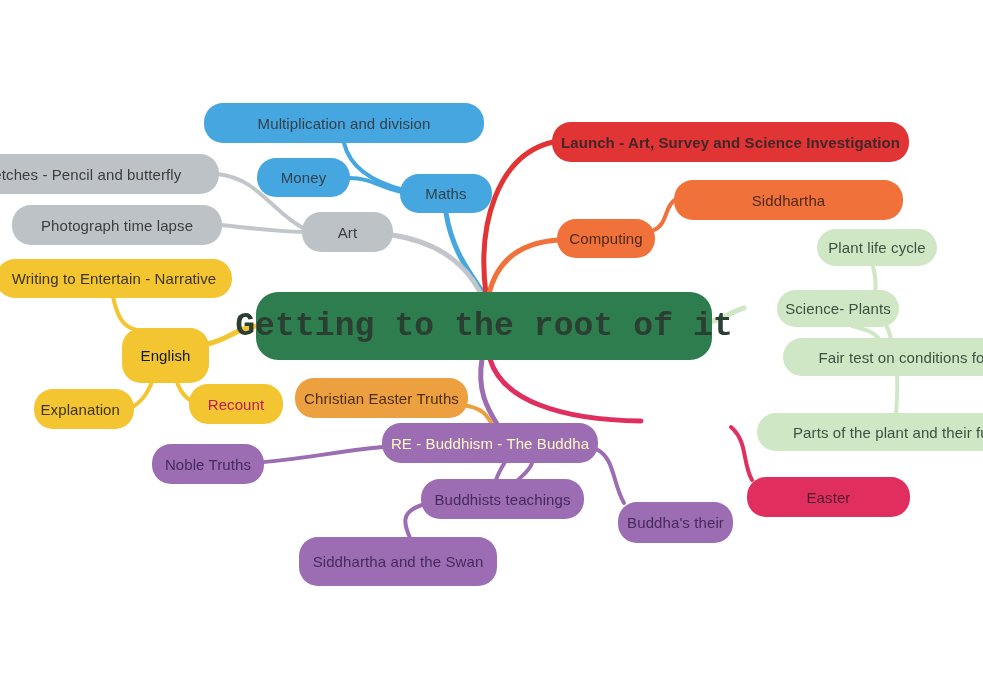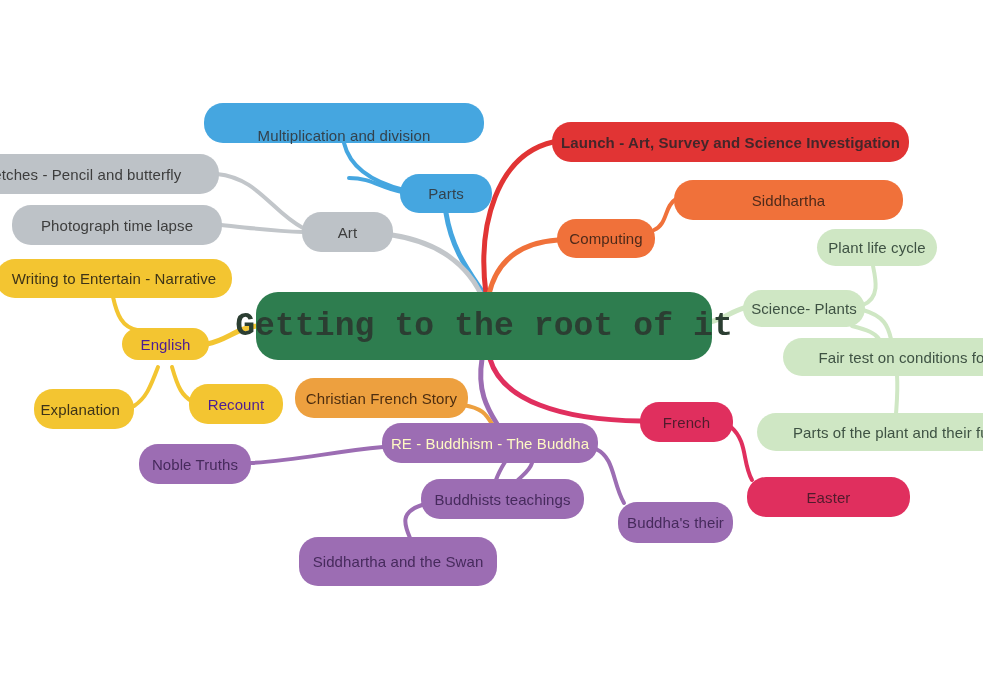--- a/index.html
+++ b/index.html
@@ -81,27 +81,30 @@
       <path d="M596,449 C615,458 612,482 624,503" fill="none" stroke="#9c6db3" stroke-width="4" stroke-linecap="round"></path>
       <path d="M490,359 C502,400 560,420 641,421" fill="none" stroke="#e02f5e" stroke-width="5" stroke-linecap="round"></path>
       <path d="M731,427 C748,442 742,462 752,480" fill="none" stroke="#e02f5e" stroke-width="4" stroke-linecap="round"></path>
     </svg>
 
   <div class="node central" style="left: 256px; top: 292px; width: 456px; height: 68px; background: rgb(46, 125, 79); color: rgb(43, 62, 50);">
     <span class="node-label">Getting to the root of it</span>
   </div>
 
   <div class="node" style="left: 400px; top: 174px; width: 92px; height: 39px; background: rgb(69, 166, 224); color: rgb(51, 66, 77);">
-    <span class="node-label">Parts</span>
+    <span class="node-label">Maths</span>
   </div>
 
-  <div class="node" style="left: 204px; top: 103px; width: 280px; height: 40px; background: rgb(69, 166, 224); color: rgb(51, 66, 77); align-items: flex-end;">
+  <div class="node" style="left: 204px; top: 103px; width: 280px; height: 40px; background: rgb(69, 166, 224); color: rgb(51, 66, 77);">
     <span class="node-label">Multiplication and division</span>
   </div>
 
+  <div class="node" style="left: 257px; top: 158px; width: 93px; height: 39px; background: rgb(69, 166, 224); color: rgb(51, 66, 77);">
+    <span class="node-label">Money</span>
+  </div>
 
   <div class="node" style="left: 302px; top: 212px; width: 91px; height: 40px; background: rgb(189, 194, 199); color: rgb(61, 61, 61);">
     <span class="node-label">Art</span>
   </div>
 
   <div class="node" style="left: -62px; top: 154px; width: 281px; height: 40px; background: rgb(189, 194, 199); color: rgb(61, 61, 61);">
     <span class="node-label">Sketches - Pencil and butterfly</span>
   </div>
 
   <div class="node" style="left: 12px; top: 205px; width: 210px; height: 40px; background: rgb(189, 194, 199); color: rgb(61, 61, 61);">
@@ -113,76 +116,73 @@
   </div>
 
   <div class="node" style="left: 557px; top: 219px; width: 98px; height: 39px; background: rgb(240, 113, 58); color: rgb(78, 42, 26);">
     <span class="node-label">Computing</span>
   </div>
 
   <div class="node" style="left: 674px; top: 180px; width: 229px; height: 40px; background: rgb(240, 113, 58); color: rgb(78, 42, 26);">
     <span class="node-label">Siddhartha</span>
   </div>
 
-  <div class="node" style="left: 743px; top: 290px; width: 122px; height: 37px; background: rgb(207, 231, 196); color: rgb(62, 82, 67);">
+  <div class="node" style="left: 777px; top: 290px; width: 122px; height: 37px; background: rgb(207, 231, 196); color: rgb(62, 82, 67);">
     <span class="node-label">Science- Plants</span>
   </div>
 
   <div class="node" style="left: 817px; top: 229px; width: 120px; height: 37px; background: rgb(207, 231, 196); color: rgb(62, 82, 67); align-items: center;">
     <span class="node-label">Plant life cycle</span>
   </div>
 
   <div class="node" style="left: 783px; top: 338px; width: 292px; height: 38px; background: rgb(207, 231, 196); color: rgb(62, 82, 67);">
     <span class="node-label">Fair test on conditions for growth</span>
   </div>
 
   <div class="node" style="left: 757px; top: 413px; width: 316px; height: 38px; background: rgb(207, 231, 196); color: rgb(62, 82, 67);">
     <span class="node-label">Parts of the plant and their functions</span>
   </div>
 
-  <div class="node" style="left: 122px; top: 328px; width: 87px; height: 32px; background: rgb(243, 197, 49); color: #4c1d95; text-align: right;">
+  <div class="node" style="left: 122px; top: 328px; width: 87px; height: 55px; background: rgb(243, 197, 49); color: #0f172a; text-align: right;">
     <span class="node-label">English</span>
   </div>
 
   <div class="node" style="left: -4px; top: 259px; width: 236px; height: 39px; background: rgb(243, 197, 49); color: rgb(62, 52, 24);">
     <span class="node-label">Writing to Entertain - Narrative</span>
   </div>
 
   <div class="node" style="left: 34px; top: 389px; width: 100px; height: 40px; background: rgb(243, 197, 49); color: rgb(62, 52, 24); justify-content: flex-end;">
     <span class="node-label">Explanation</span>
   </div>
 
-  <div class="node" style="left: 189px; top: 384px; width: 94px; height: 40px; background: rgb(243, 197, 49); color: #4c1d95;">
+  <div class="node" style="left: 189px; top: 384px; width: 94px; height: 40px; background: rgb(243, 197, 49); color: #be185d;">
     <span class="node-label">Recount</span>
   </div>
 
   <div class="node" style="left: 295px; top: 378px; width: 173px; height: 40px; background: rgb(237, 160, 63); color: rgb(78, 46, 16);">
-    <span class="node-label">Christian French Story</span>
+    <span class="node-label">Christian Easter Truths</span>
   </div>
 
   <div class="node" style="left: 382px; top: 423px; width: 216px; height: 40px; background: rgb(156, 109, 179); color: #fef9c3;">
     <span class="node-label">RE - Buddhism - The Buddha</span>
   </div>
 
-  <div class="node" style="left: 139px; top: 444px; width: 112px; height: 40px; background: rgb(156, 109, 179); color: rgb(70, 42, 92);">
+  <div class="node" style="left: 152px; top: 444px; width: 112px; height: 40px; background: rgb(156, 109, 179); color: rgb(70, 42, 92);">
     <span class="node-label">Noble Truths</span>
   </div>
 
   <div class="node" style="left: 421px; top: 479px; width: 163px; height: 40px; background: rgb(156, 109, 179); color: rgb(70, 42, 92);">
     <span class="node-label">Buddhists teachings</span>
   </div>
 
   <div class="node" style="left: 299px; top: 537px; width: 198px; height: 49px; background: rgb(156, 109, 179); color: rgb(70, 42, 92);">
     <span class="node-label">Siddhartha and the Swan</span>
   </div>
 
   <div class="node" style="left: 618px; top: 502px; width: 115px; height: 41px; background: rgb(156, 109, 179); color: rgb(70, 42, 92);">
     <span class="node-label">Buddha's their</span>
   </div>
 
-  <div class="node" style="left: 640px; top: 402px; width: 93px; height: 40px; background: rgb(224, 47, 94); color: rgb(81, 27, 44);">
-    <span class="node-label">French</span>
-  </div>
 
   <div class="node" style="left: 747px; top: 477px; width: 163px; height: 40px; background: rgb(224, 47, 94); color: rgb(81, 27, 44); text-align: center;">
     <span class="node-label">Easter</span>
   </div>
 </div>
 
 </body></html>

